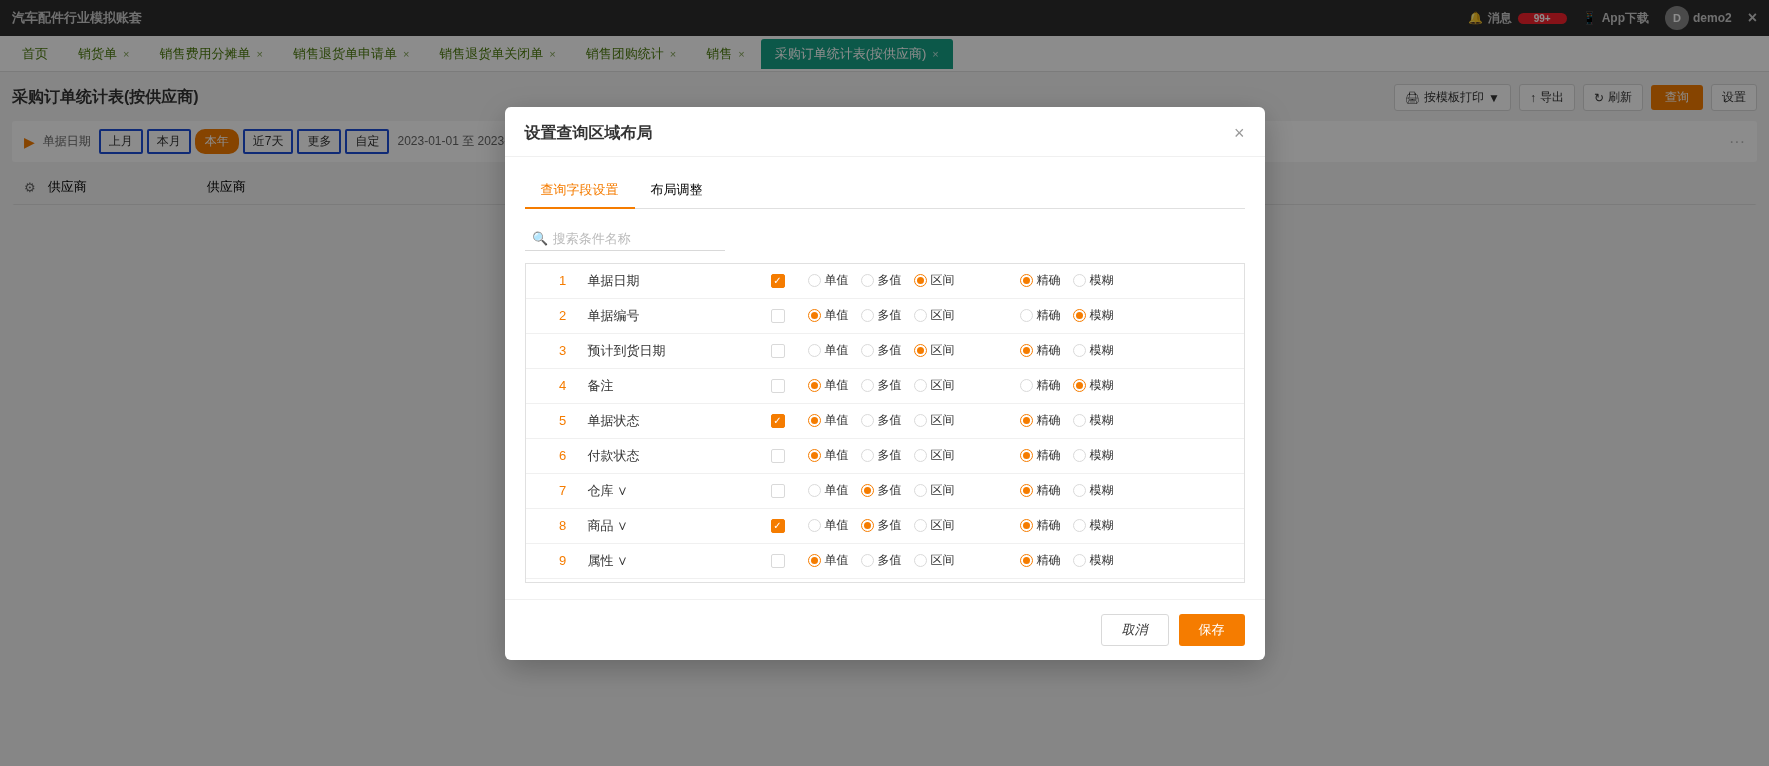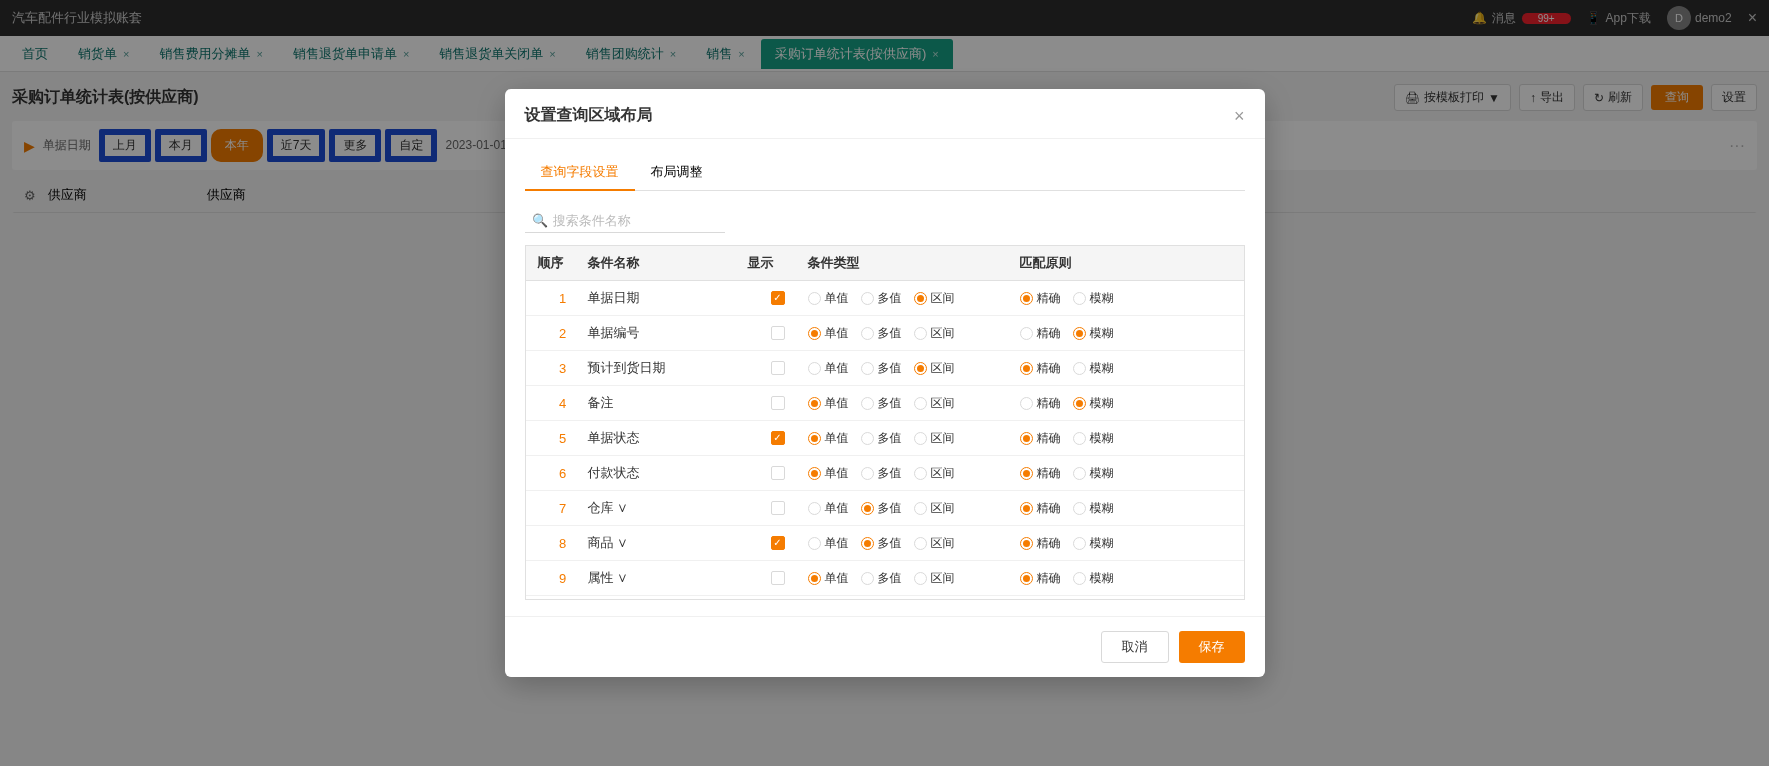--- a/index.html
+++ b/index.html
@@ -8,20 +8,21 @@
     
     .top-nav {
       background: #2d2d2d;
       height: 36px;
       display: flex;
       align-items: center;
       justify-content: space-between;
       padding: 0 12px;
       color: #ccc;
       font-size: 12px;
+      font-weight: bold;
     }
     .top-nav-left { color: #ccc; font-size: 13px; }
     .top-nav-right { display: flex; align-items: center; gap: 16px; }
     .top-nav-right .nav-item { display: flex; align-items: center; gap: 4px; cursor: pointer; color: #ccc; }
     .badge { background: #f5222d; color: #fff; border-radius: 8px; font-size: 10px; padding: 0 16px; margin-left: 2px; }
     .avatar-circle { width: 24px; height: 24px; border-radius: 50%; background: #888; display: flex; align-items: center; justify-content: center; color: #fff; font-size: 11px; }
     .close-x { color: #ccc; cursor: pointer; font-size: 16px; }
 
     
     .tab-bar {
@@ -31,21 +32,21 @@
       align-items: center;
       padding: 0 8px;
       border-bottom: 1px solid #e0e0e0;
       gap: 2px;
       overflow: hidden;
     }
     .tab-item {
       padding: 6px 14px;
       font-size: 13px;
       cursor: pointer;
-      color: #0f766e;
+      color: #4d7c0f;
       border-radius: 3px 3px 0 0;
       white-space: nowrap;
       display: flex;
       align-items: center;
       gap: 6px;
     }
     .tab-item.active { background: #17a085; color: #fff; }
     .tab-item .tab-close { font-size: 11px; opacity: 0.7; }
 
     
@@ -90,21 +91,21 @@
       padding: 8px 12px;
       margin-bottom: 8px;
       display: flex;
       align-items: center;
       gap: 8px;
       flex-wrap: wrap;
     }
     .filter-toggle { color: #f57c00; font-size: 14px; cursor: pointer; }
     .filter-label { font-size: 12px; color: #666; }
     .date-shortcuts { display: flex; gap: 4px; align-items: center; }
-    .date-btn { padding: 2px 8px; font-size: 12px; cursor: pointer; border: 6px solid #1d4ed8; border-radius: 2px; background: #fff; color: #333; }
+    .date-btn { padding: 2px 8px; font-size: 12px; cursor: pointer; border: 2px solid #1d4ed8; border-radius: 2px; background: #fff; color: #333; }
     .date-btn.active { background: #f57c00; color: #fff; border-color: #f57c00; border-radius: 10px; }
     .date-range { font-size: 12px; color: #666; }
 
     
     .table-container { background: #fff; border-radius: 3px; overflow: hidden; }
     .table-header-row {
       display: flex;
       align-items: center;
       background: #f5f5f5;
       border-bottom: 1px solid #e0e0e0;
@@ -246,20 +247,21 @@
     .settings-table-body::-webkit-scrollbar-thumb { background: #ccc; border-radius: 3px; }
 
     .btn-cancel {
       border: 1px solid #d9d9d9;
       background: #fff;
       padding: 6px 20px;
       border-radius: 3px;
       cursor: pointer;
       font-size: 13px;
       color: #333;
+      font-style: italic;
     }
     .btn-save {
       background: #f57c00;
       color: #fff;
       border: none;
       padding: 6px 20px;
       border-radius: 3px;
       cursor: pointer;
       font-size: 13px;
     }
@@ -390,27 +392,20 @@
         </div>
       </div>
 
       <div class="modal-search">
         <span class="search-icon">🔍</span>
         <input type="text" placeholder="搜索条件名称" style="">
       </div>
 
       <div class="settings-table">
 
-        <div class="settings-table-header">
-          <div>顺序</div>
-          <div>条件名称</div>
-          <div>显示</div>
-          <div>条件类型</div>
-          <div>匹配原则</div>
-        </div>
 
         <div class="settings-table-body" id="settings-rows">
         <div class="settings-row">
               <div class="row-num">1</div>
               <div class="row-name">单据日期</div>
               <div class="row-display">
                 <div class="custom-checkbox checked"></div>
               </div>
               <div class="radio-group">
                 <label class="radio-item">

